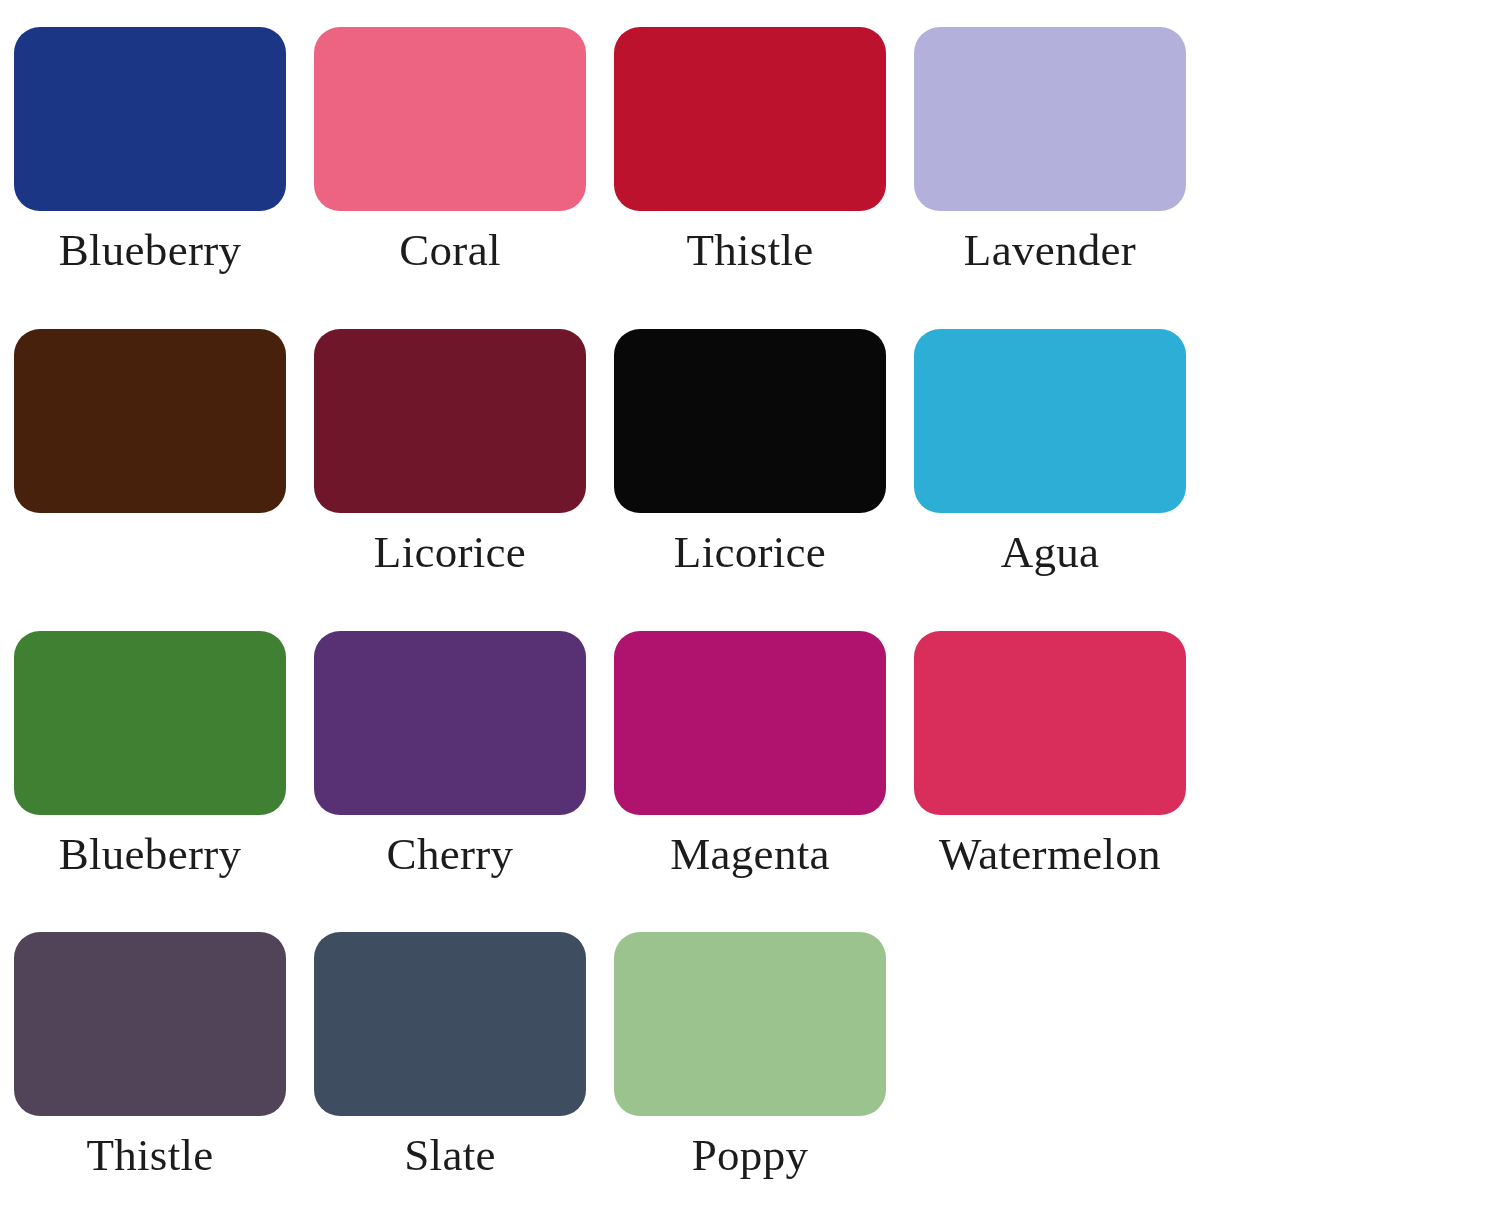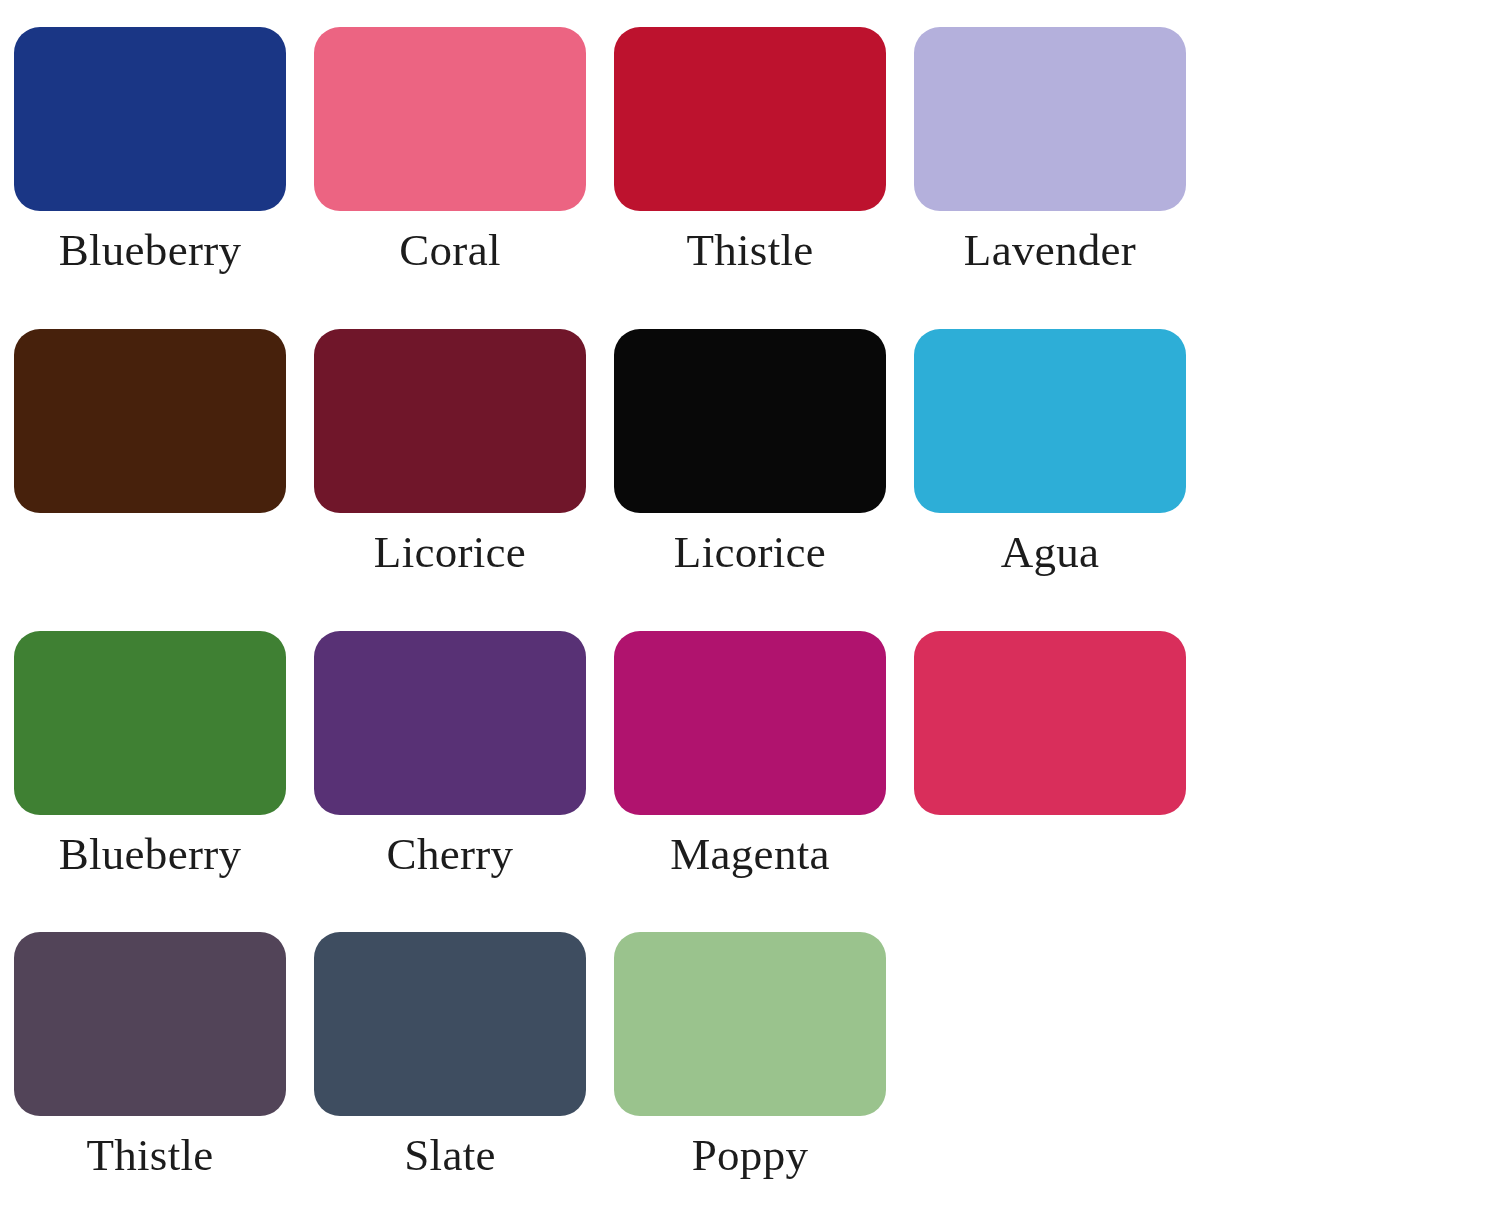--- a/index.html
+++ b/index.html
@@ -94,20 +94,21 @@
     <div class="swatch-cell">
       <div class="swatch-chip" style="background-color: rgb(88, 49, 117);"></div>
       <div class="swatch-label">Cherry</div>
     </div>
     <div class="swatch-cell">
       <div class="swatch-chip" style="background-color: rgb(176, 19, 110);"></div>
       <div class="swatch-label">Magenta</div>
     </div>
     <div class="swatch-cell">
       <div class="swatch-chip" style="background-color: rgb(217, 46, 91);"></div>
+      <div class="swatch-label">Watermelon</div>
     </div>
     <div class="swatch-cell">
       <div class="swatch-chip" style="background-color: rgb(82, 68, 88);"></div>
       <div class="swatch-label">Thistle</div>
     </div>
     <div class="swatch-cell">
       <div class="swatch-chip" style="background-color: rgb(62, 77, 96);"></div>
       <div class="swatch-label">Slate</div>
     </div>
     <div class="swatch-cell">

